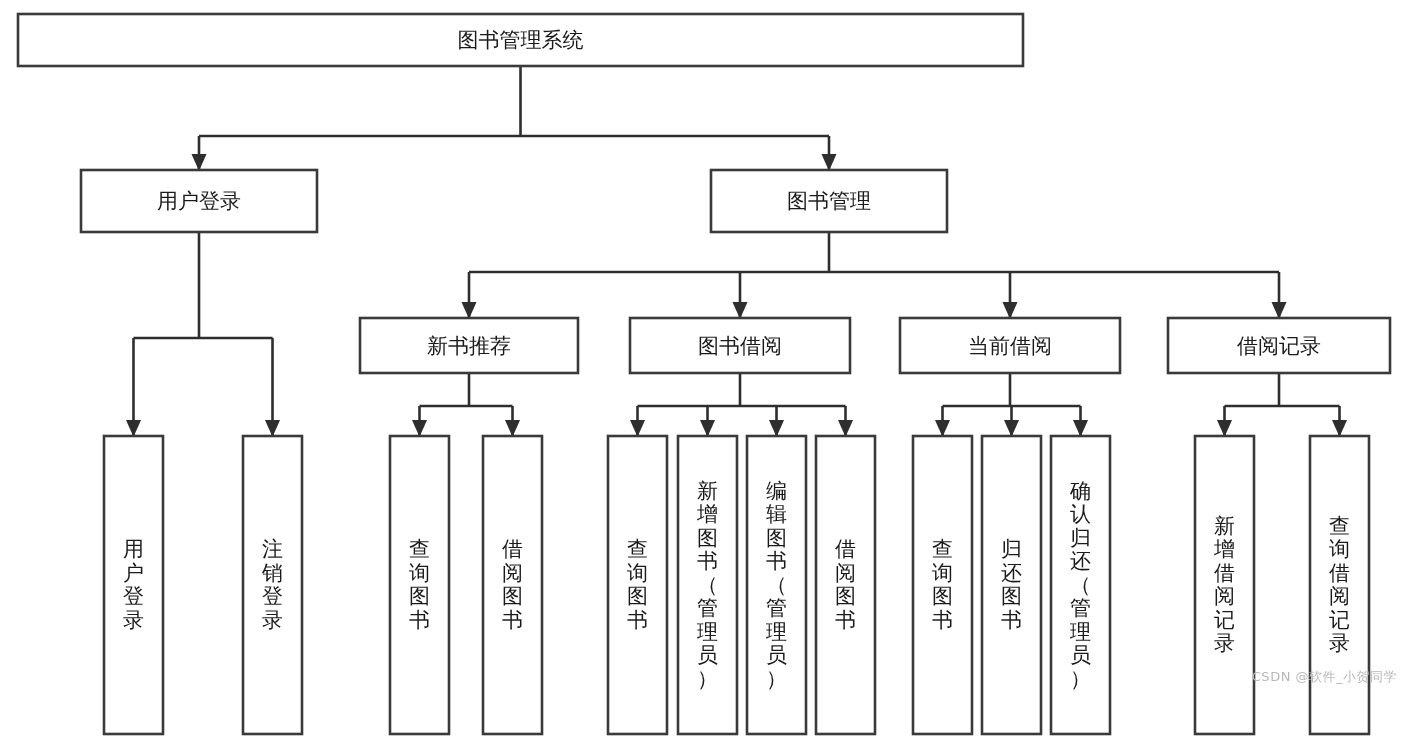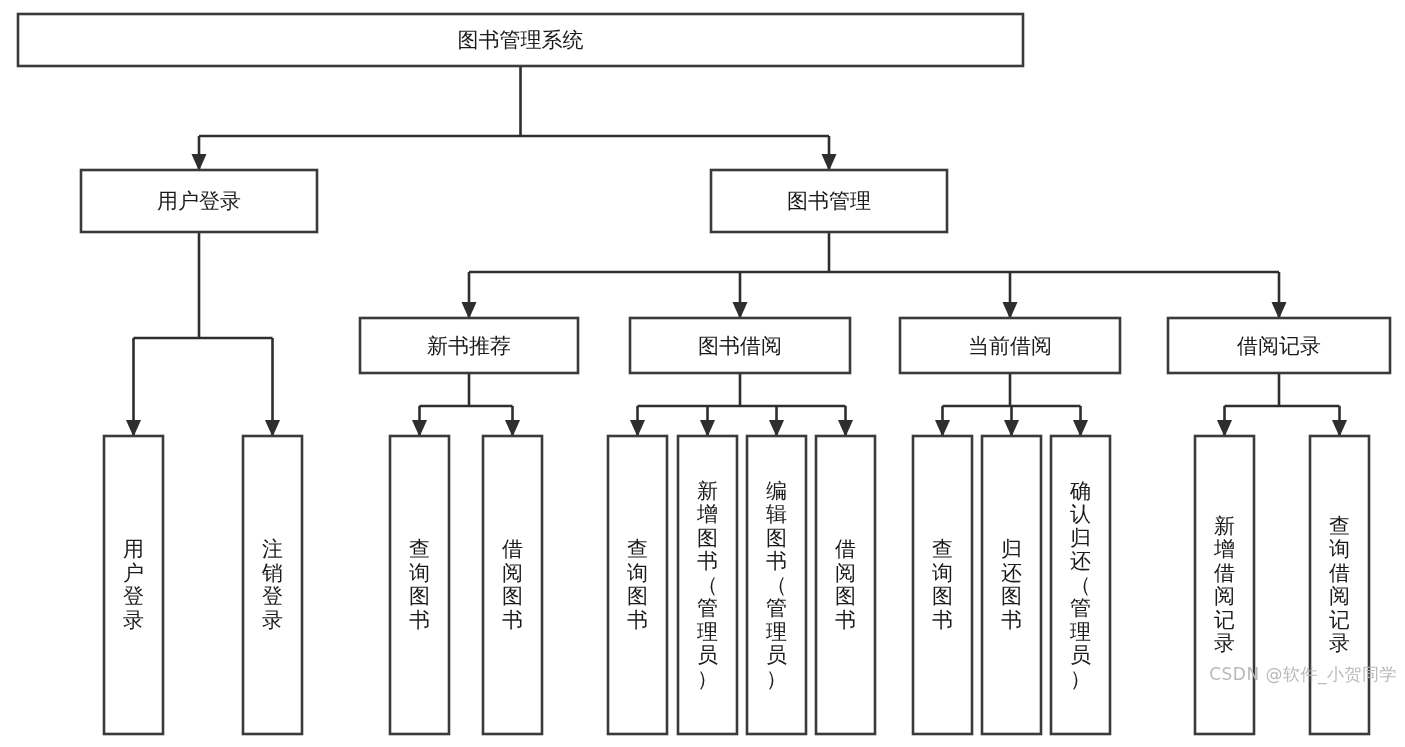--- a/index.html
+++ b/index.html
@@ -54,21 +54,21 @@
     font-family: "DejaVu Sans", "Liberation Sans", sans-serif;
     font-size: 21px;
     fill: #1a1a1a;
     text-anchor: middle;
   }
   .watermark-text {
     position: absolute;
     right: 8px;
     bottom: 4px;
     font-family: "DejaVu Sans", "Liberation Sans", sans-serif;
-    font-size: 17px;
+    font-size: 13px;
     color: #b9b9b9;
     letter-spacing: 0.5px;
     white-space: nowrap;
     user-select: none;
     text-align: right;
   }
 </style>
 </head>
 <body>
 

